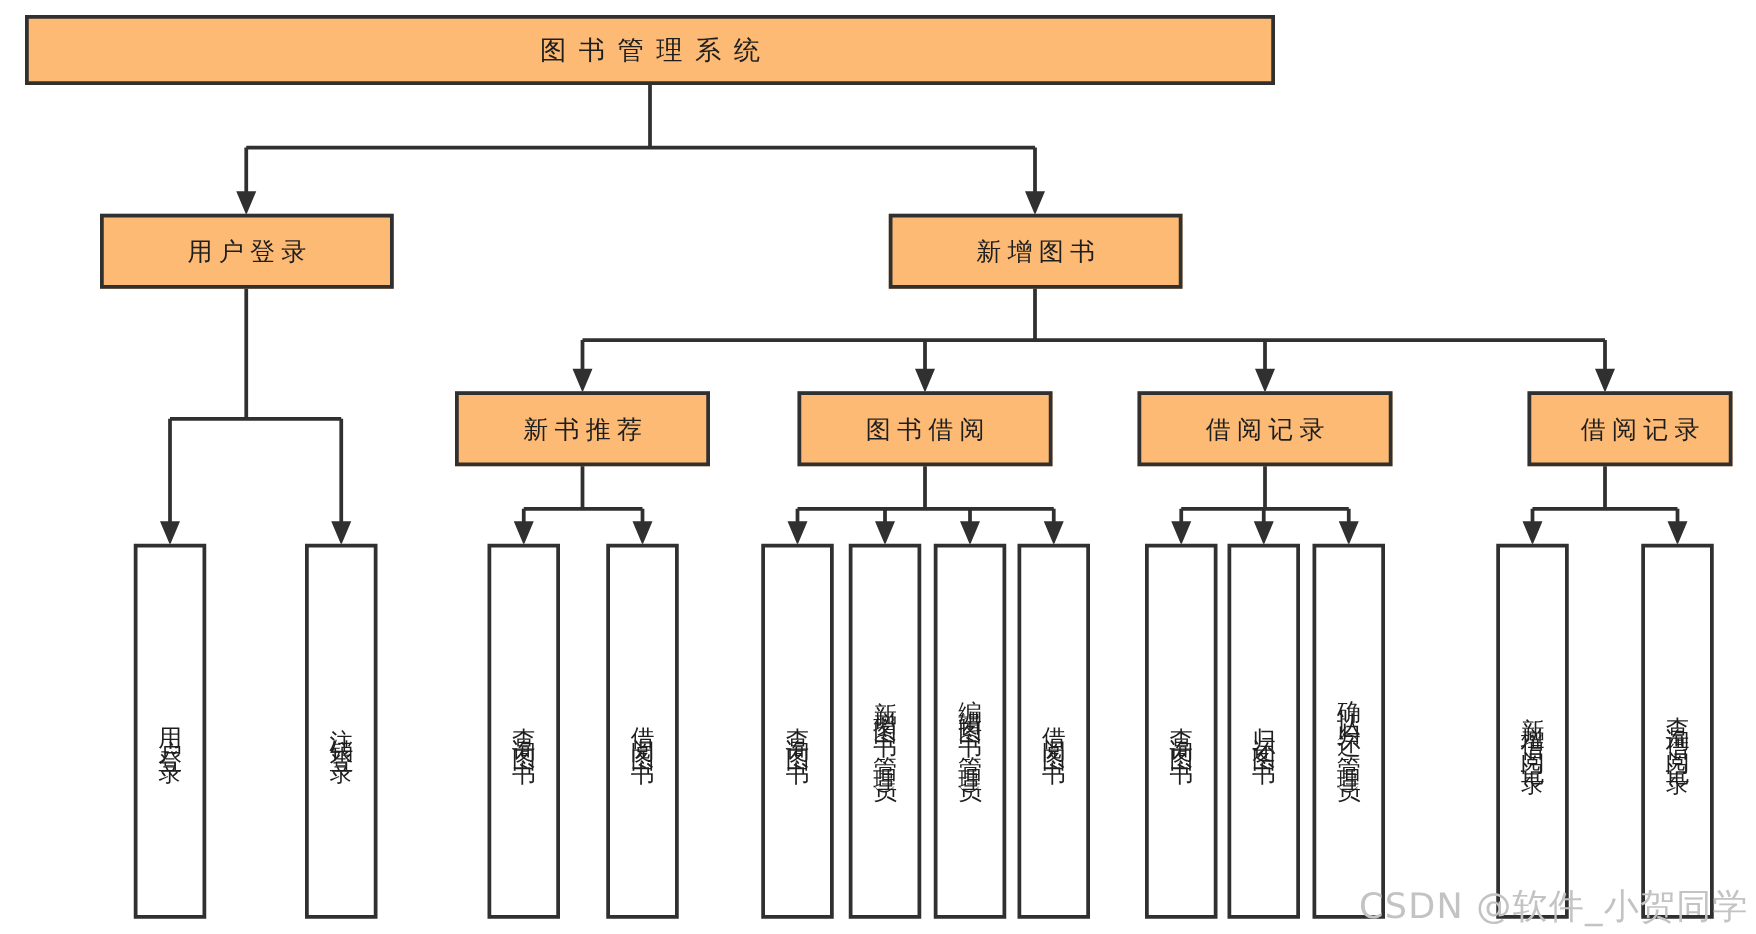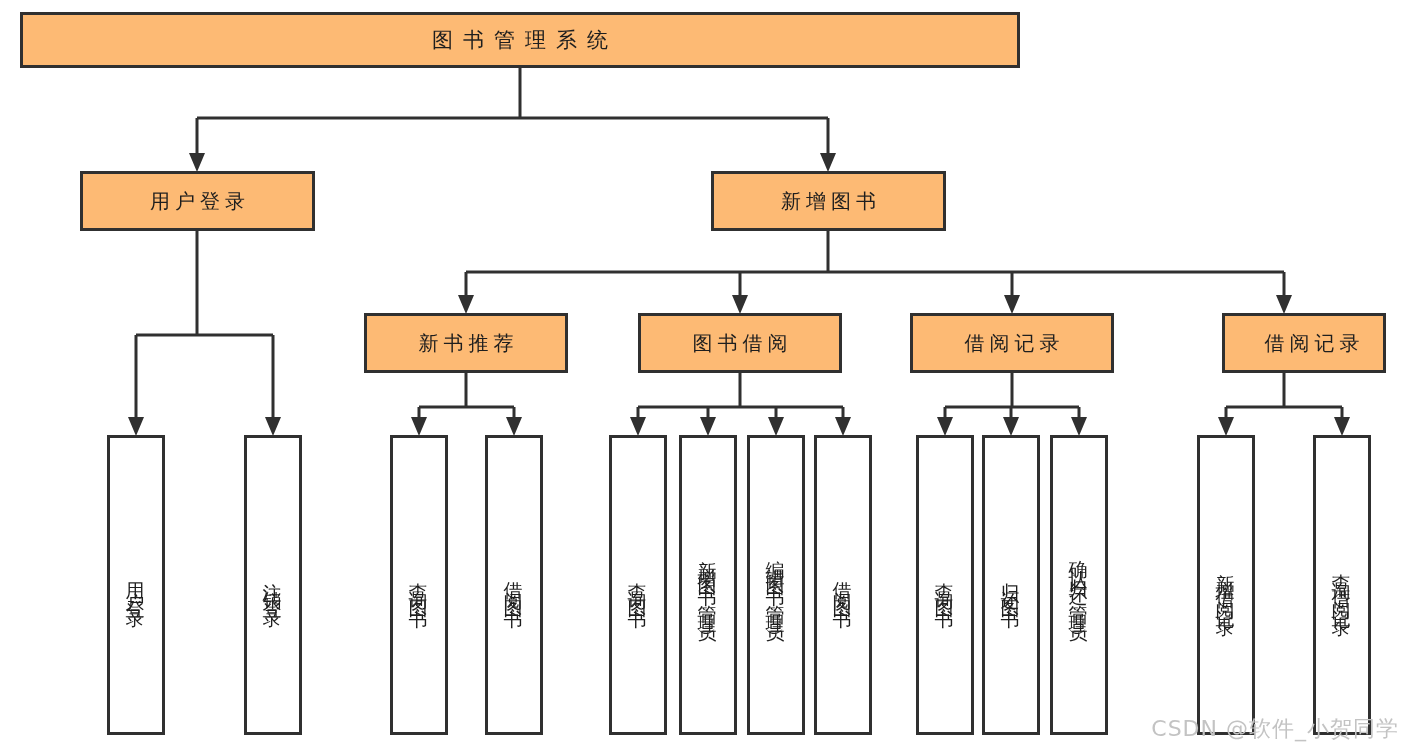--- a/index.html
+++ b/index.html
@@ -42,21 +42,21 @@
     text-orientation:mixed;
     text-align:center;
     font-size:19px;
     letter-spacing:9px;
     line-height:52px;
     z-index:2;
   }
   .watermark{
     position:absolute;
     right:6px;bottom:3px;
-    font-size:22px;
+    font-size:28px;
     color:var(--wm);
     letter-spacing:1px;
     z-index:6;
     white-space:nowrap;
   }
 </style>
 </head>
 <body>
 
 <div id="canvas">

